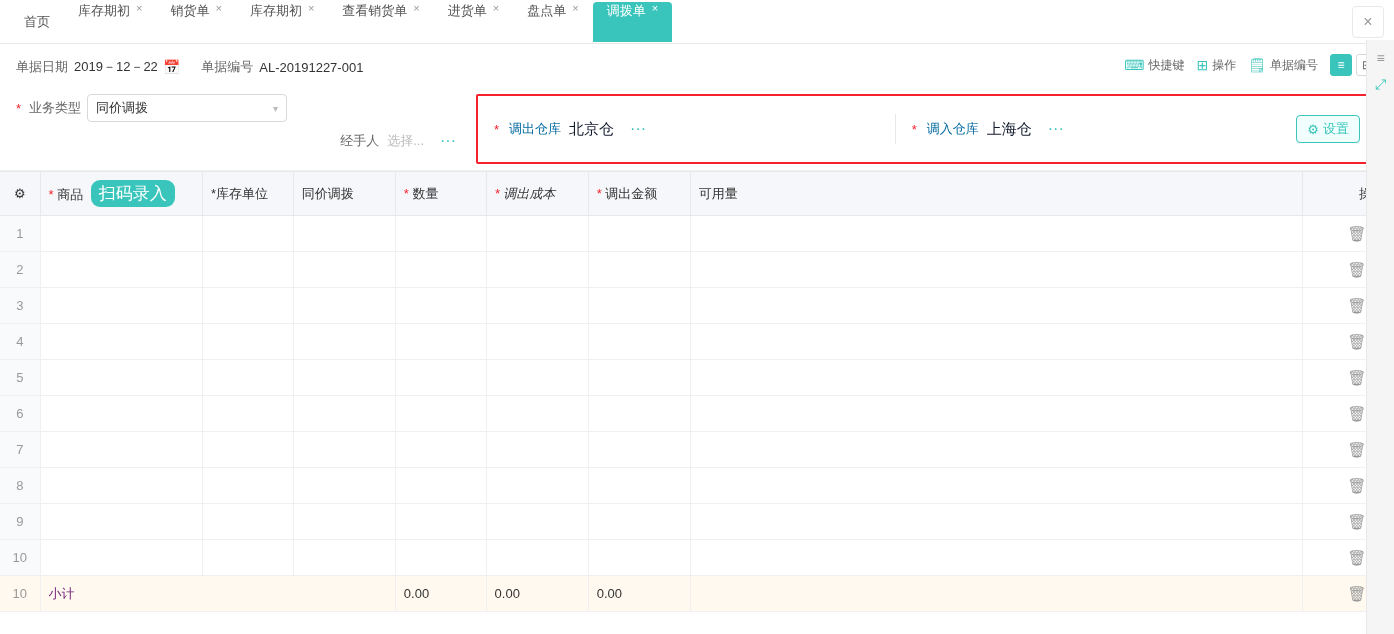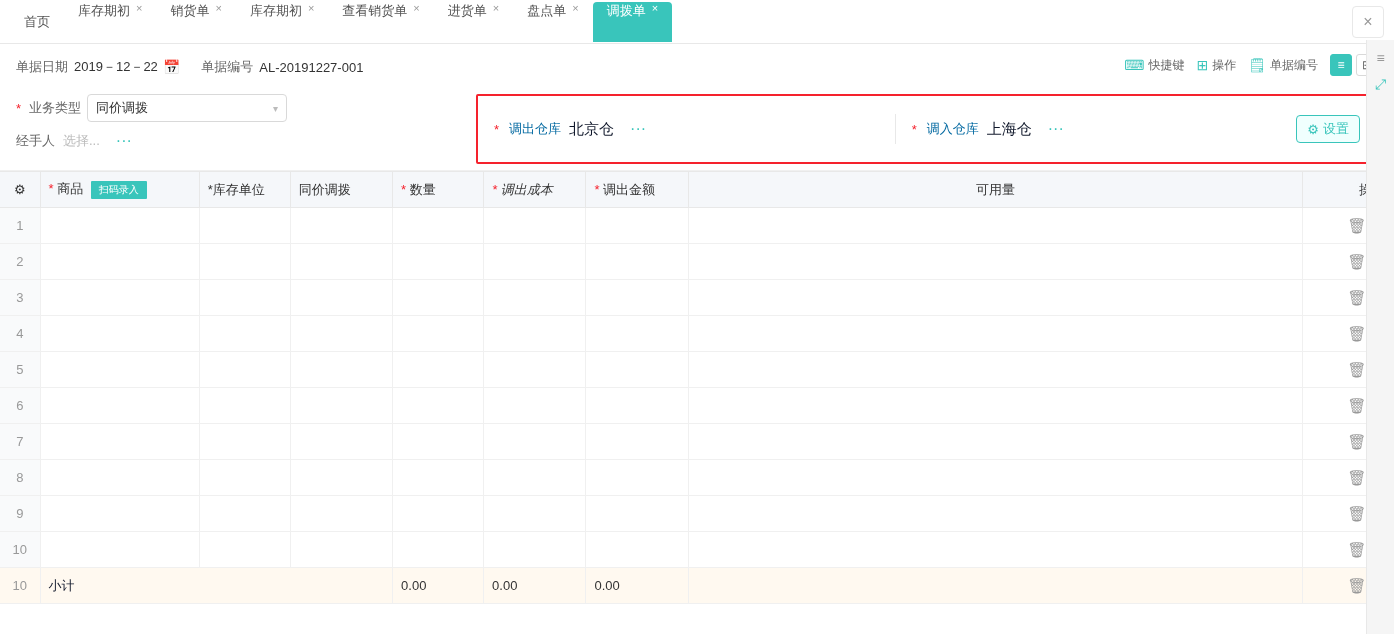--- a/index.html
+++ b/index.html
@@ -187,20 +187,21 @@
       background: #fff;
     }
     .select-field .value { flex: 1; color: #333; }
     .select-field .arrow { color: #bbb; font-size: 10px; }
 
     
     .agent-field {
       display: flex;
       align-items: center;
       gap: 8px;
+      justify-content: flex-end;
     }
     .agent-placeholder {
       color: #bbb;
       font-size: 13px;
     }
 
     
     .table-container {
       flex: 1;
       overflow: auto;
@@ -260,39 +261,39 @@
       width: 40px;
     }
     .th-product {
       min-width: 140px;
     }
     .th-unit { min-width: 80px; }
     .th-spec { min-width: 90px; }
     .th-qty { min-width: 80px; }
     .th-cost { min-width: 90px; font-style: italic; }
     .th-amount { min-width: 90px; }
-    .th-available { min-width: 540px; text-align: center; }
+    .th-available { min-width: 540px; }
     .th-action { min-width: 80px; text-align: right; }
 
     .scan-btn {
       background: #39c5bb;
       color: #fff;
       border: none;
-      border-radius: 1px;
+      border-radius: 9px;
       padding: 2px 8px;
-      font-size: 10px;
+      font-size: 17px;
       cursor: pointer;
       margin-left: 4px;
     }
     .subtotal-row td {
       background: #fff9f0 !important;
       font-weight: normal;
     }
     .subtotal-label {
-      color: #0f172a;
+      color: #701a75;
       font-family: Liberation Mono, monospace;
     }
     .form-top-row {
       display: flex;
       align-items: flex-end;
       margin-bottom: 18px;
     }
     .main-content {
       display: flex;
       flex-direction: column;

